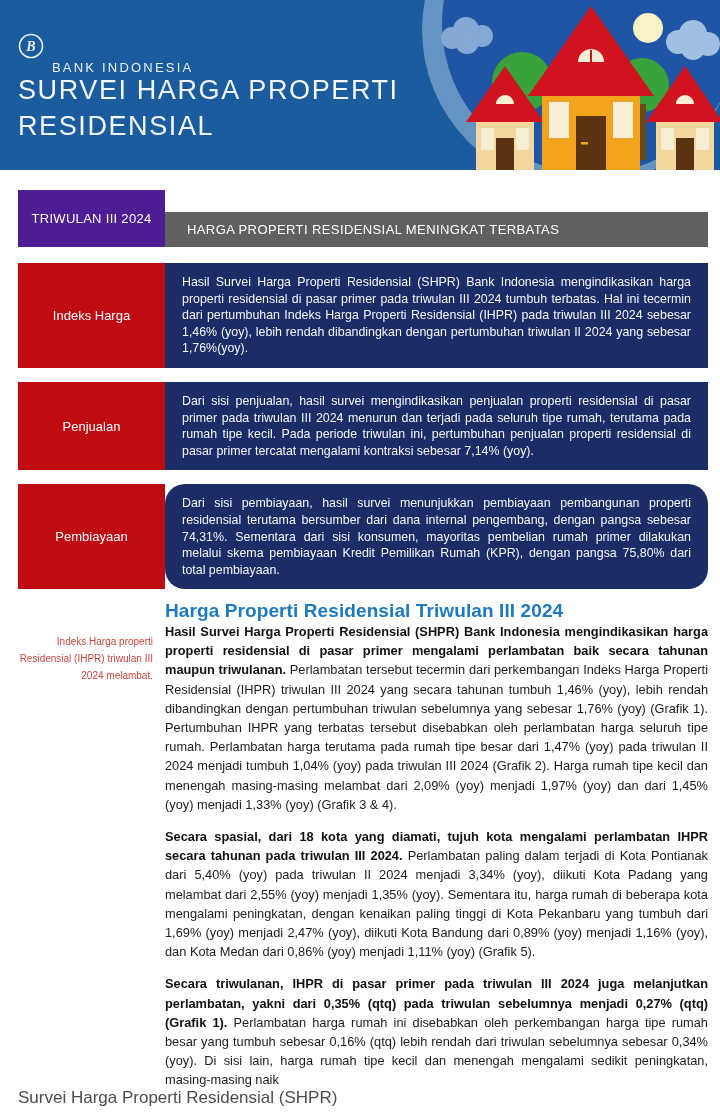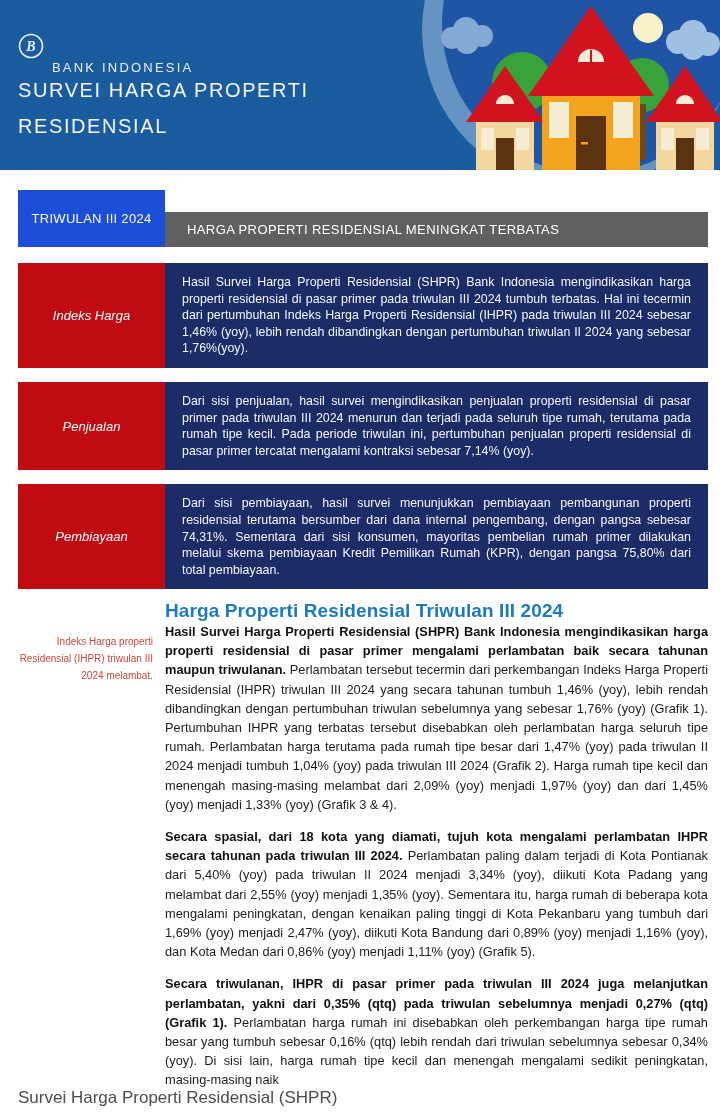--- a/index.html
+++ b/index.html
@@ -11,47 +11,47 @@
   
   .header {
     position:absolute; top:0; left:0; width:720px; height:170px;
     background:#1b5c9e; overflow:hidden;
   }
   .logo-row { position:absolute; top:16px; left:18px; display:flex; align-items:center; gap:8px; z-index:3; }
   .logo-mark { width:26px; height:26px; }
   .logo-text { color:#e8eef5; font-size:13px; letter-spacing:2.2px; font-weight:500;margin-top:44px; }
   .header-title {
     position:absolute; left:18px; top:72px; z-index:3;
-    color:#f2f6fa; font-size:20px; letter-spacing:1.6px; line-height:36px; font-weight:400;
+    color:#f2f6fa; font-size:27px; letter-spacing:1.6px; line-height:36px; font-weight:400;
   }
   .illustration { position:absolute; top:0; right:0; width:310px; height:170px; }
   
   .banner { position:absolute; top:190px; left:18px; width:690px; height:57px; display:flex; }
   .banner-period {
-    width:147px; background:#1d4ed8; color:#ffffff; display:flex; align-items:center; justify-content:center;
+    width:147px; background:#4c1d95; color:#ffffff; display:flex; align-items:center; justify-content:center;
     font-size:13px; letter-spacing:0.3px;
   }
   .banner-headline {
     flex:1; background:#606060; color:#ffffff; display:flex; align-items:center;
     padding-left:22px; font-size:13px; letter-spacing:0.4px;margin-top:22px;
   }
   
   .rows { position:absolute; top:263px; left:18px; width:690px; }
   .srow { display:flex; margin-bottom:14px; }
   .srow-label {
     width:147px; background:#c00b13; color:#ffffff; display:flex; align-items:center; justify-content:center;
-    font-size:13px; flex-shrink:0;font-style:italic;
+    font-size:13px; flex-shrink:0;
   }
   .srow-body {
     flex:1; background:#1b2c66; color:#f4f6fb; padding:11px 17px 11px 17px;
     font-size:12.4px; line-height:16.6px; text-align:justify;
   }
   .srow-1 .srow-body { min-height:95px; }
   .srow-2 .srow-body { min-height:81px; }
-  .srow-3 .srow-body { min-height:98px; }
+  .srow-3 .srow-body { min-height:98px;border-radius:20px; }
   
   .main { position:absolute; top:600px; left:18px; width:690px; display:flex; }
   .side-col { width:147px; flex-shrink:0; padding-right:12px; }
   .side-note {
     margin-top:33px; color:#c9453d; font-size:10px; line-height:17px;
     text-align:right;
   }
   .content-col { flex:1; }
   .content-heading { color:#1e7ac0; font-size:19px; font-weight:700; letter-spacing:0.1px; }
   .para { font-size:12.8px; line-height:19.2px; text-align:justify; color:#1c1c1c; margin-bottom:13px; }

